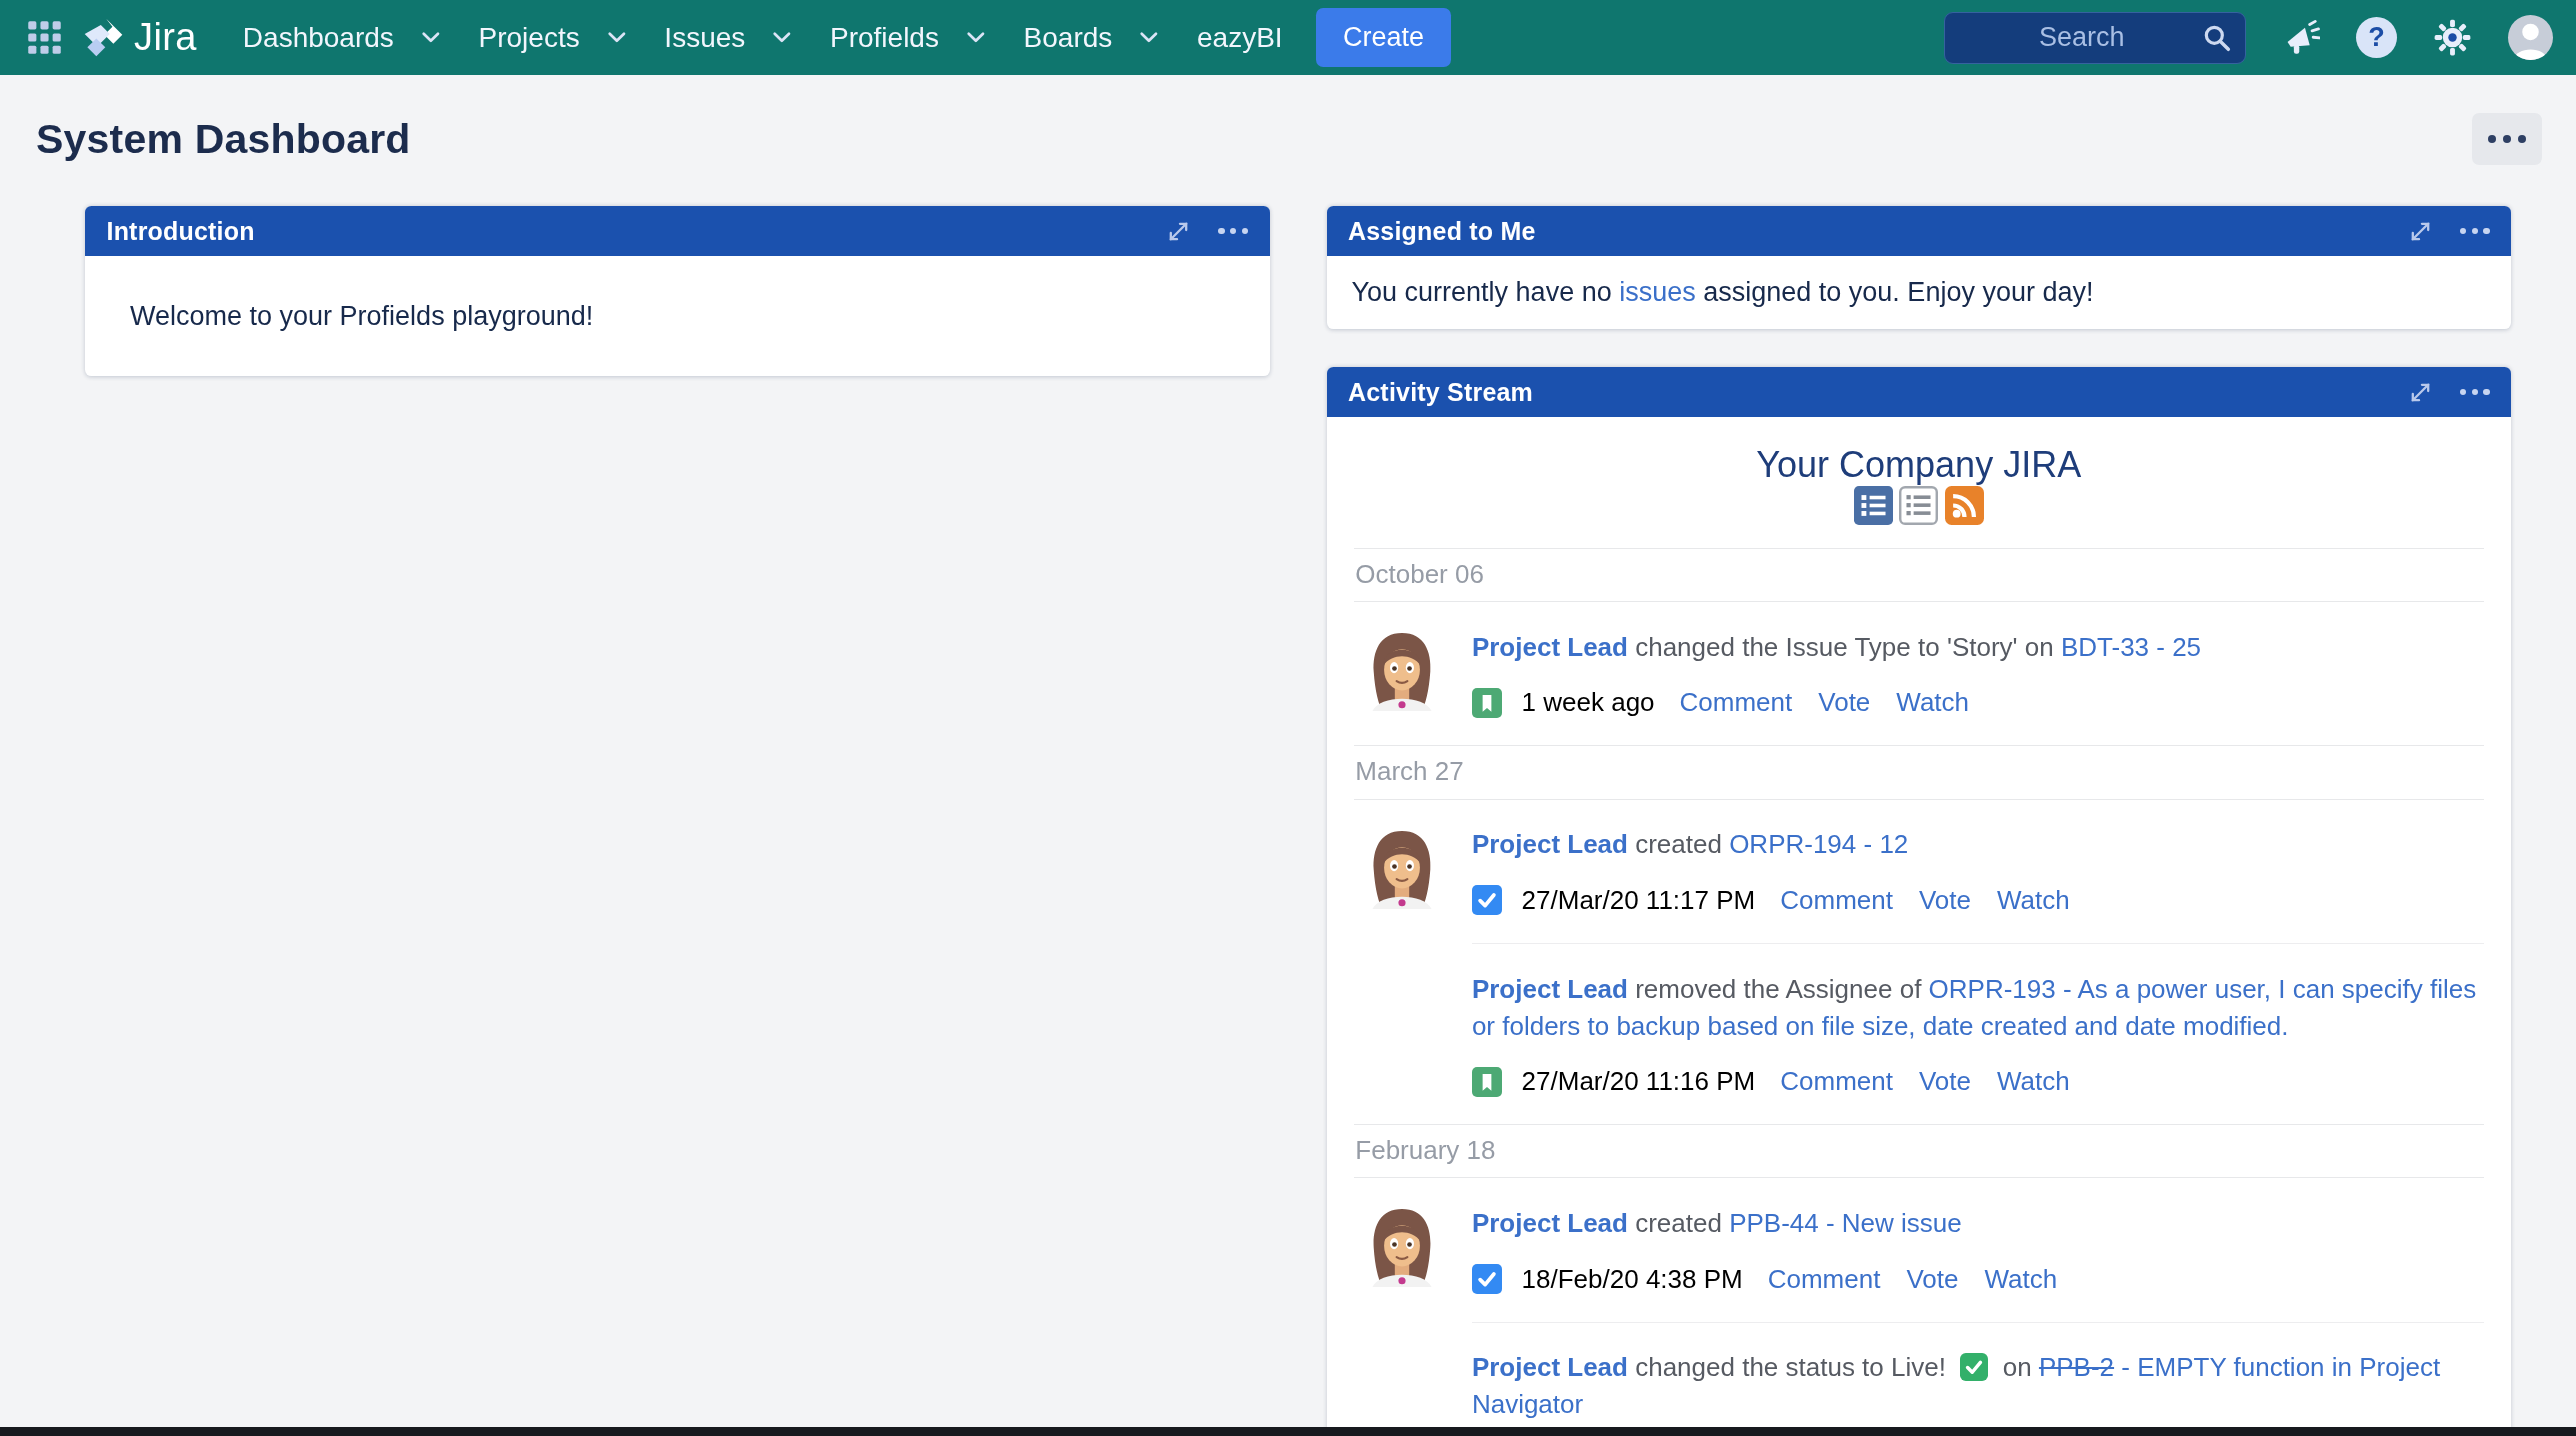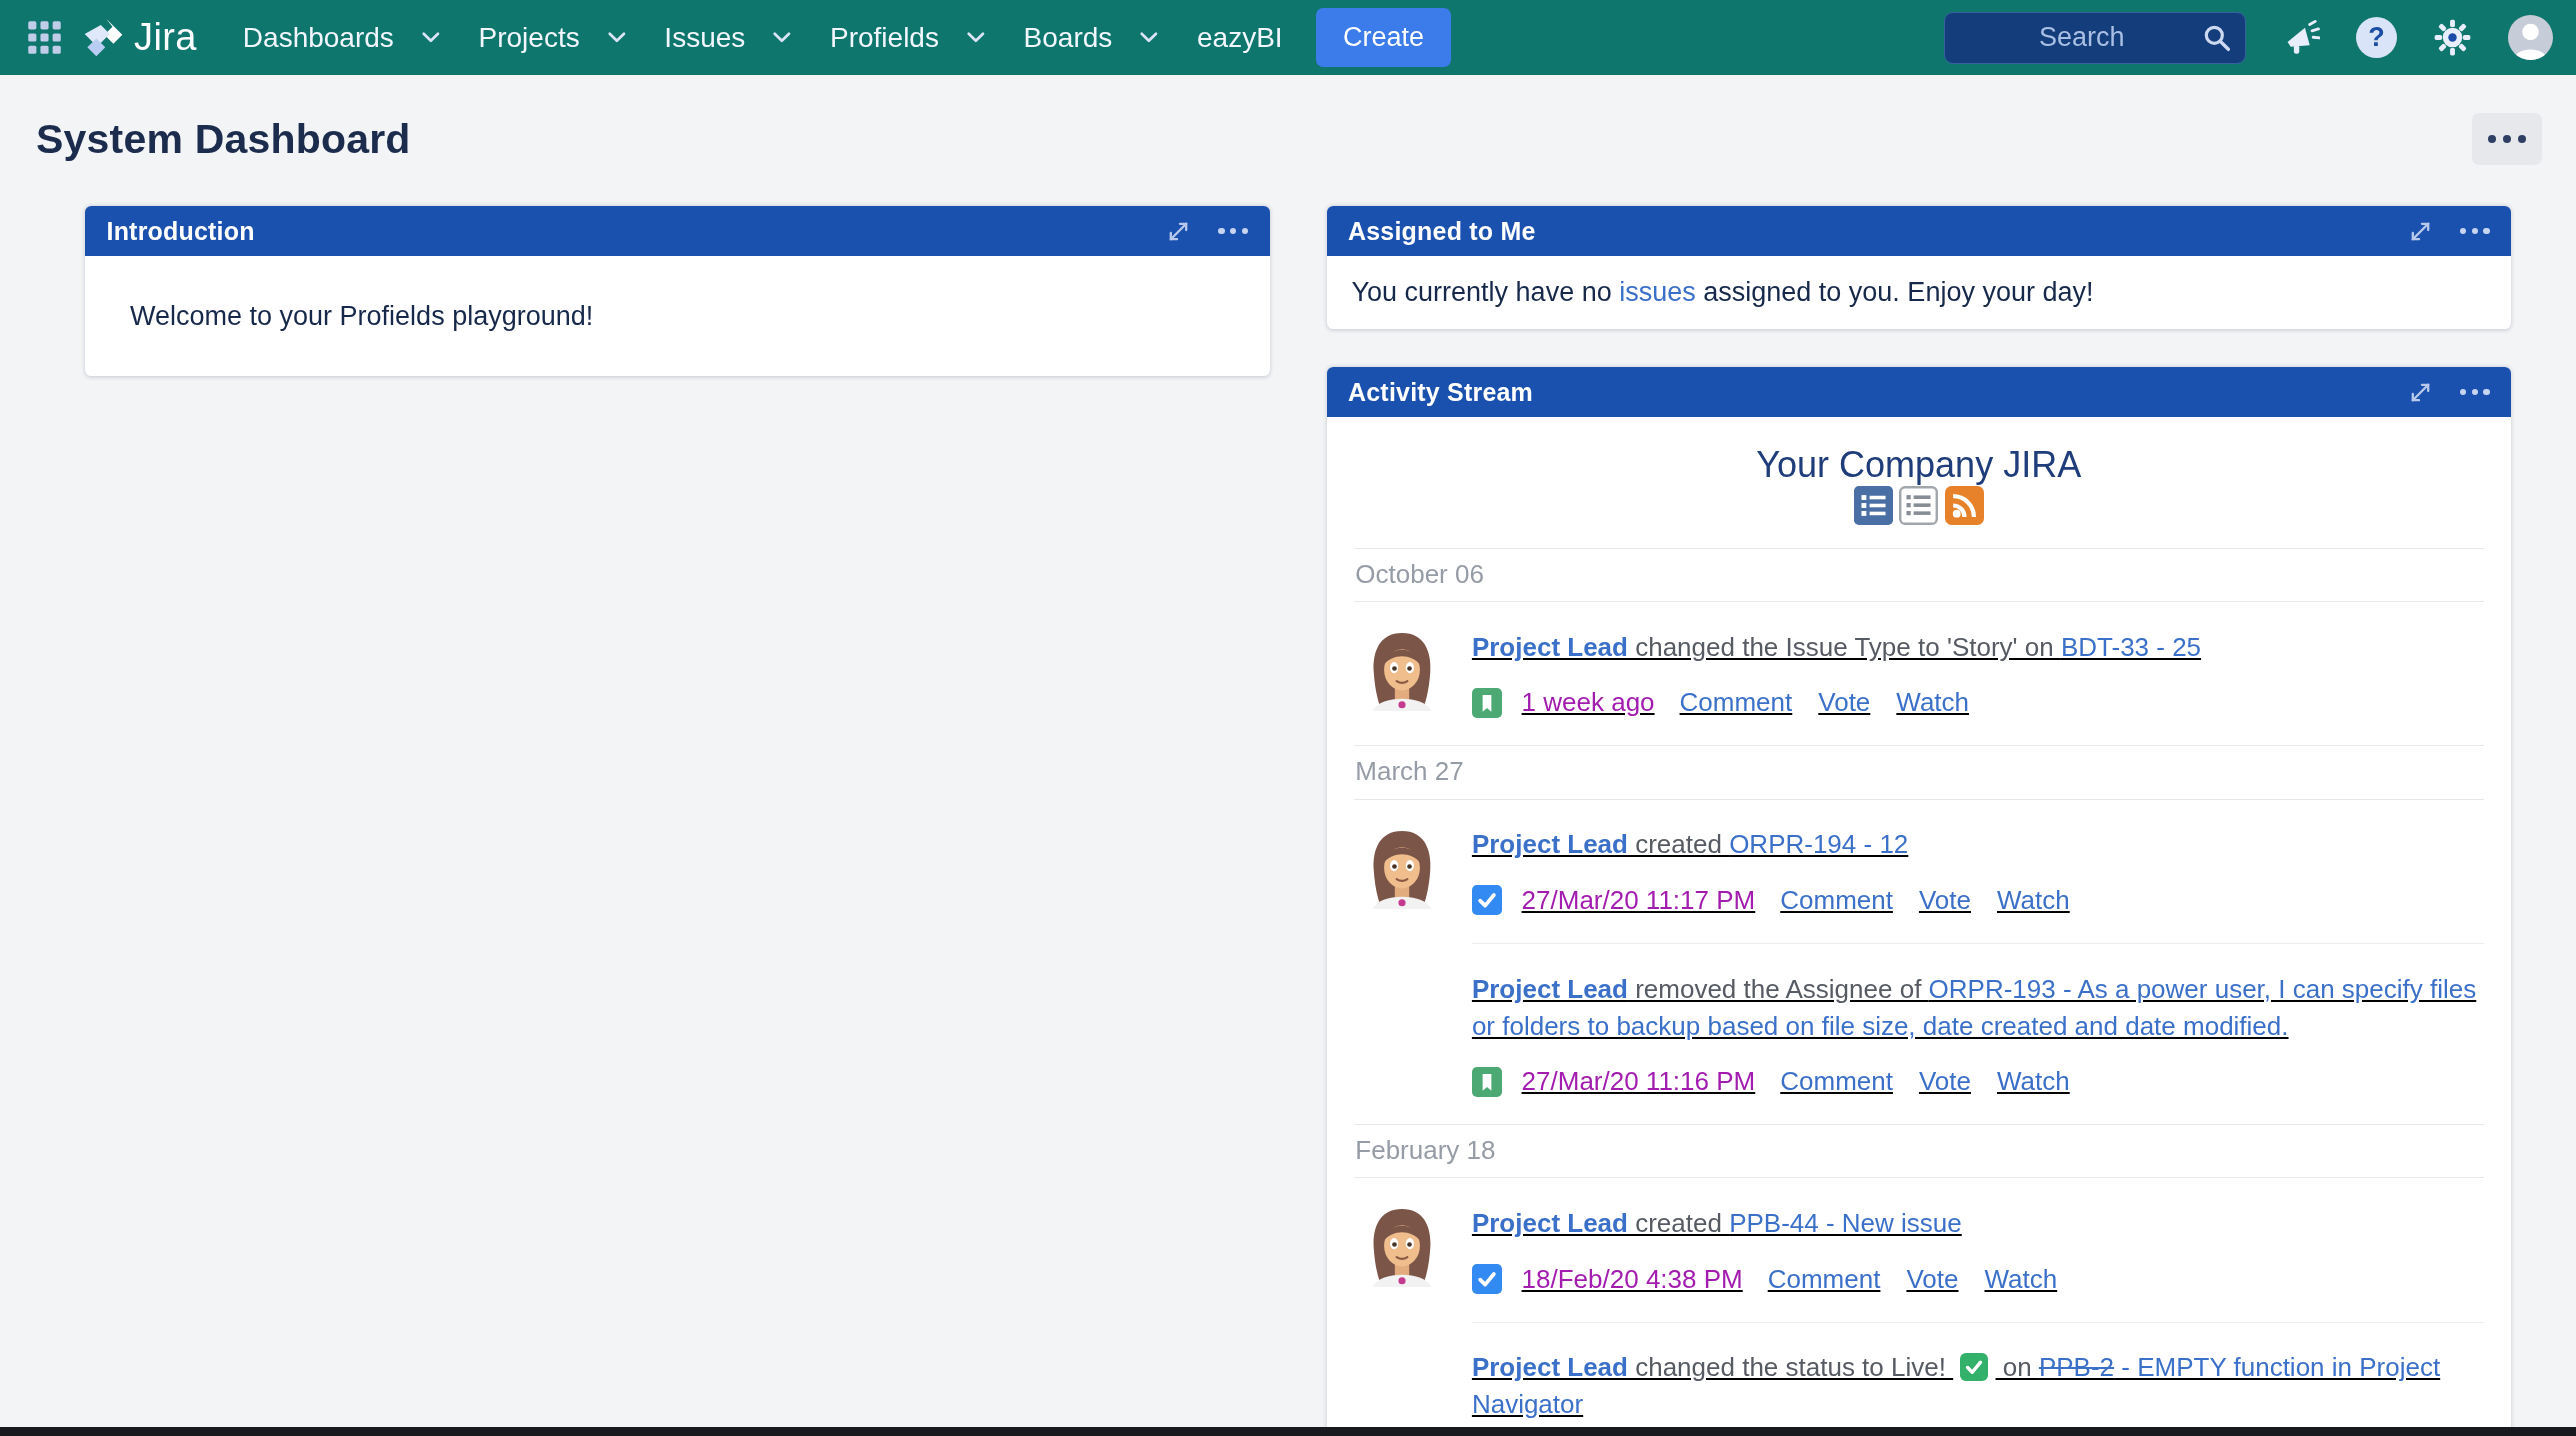--- a/index.html
+++ b/index.html
@@ -54,29 +54,29 @@
   .as-heading-row{display:flex;align-items:center;padding:27px 1.8px 23px 1.8px;flex-direction:column;}
   .as-heading{flex:1;margin:0;font-size:36px;font-weight:500;color:#1e3d7a;}
   .view-icons{display:flex;align-items:center;gap:6.3px;}
   .view-btn{background:none;border:none;padding:0;cursor:pointer;display:flex;}
 
   .hr{border-top:1.8px solid #e7e8ea;}
   .date-label{font-size:26px;color:#969ca6;padding:9.8px 1.8px 11.6px 1.8px;}
   .entry{display:flex;padding:23px 1.8px 27px 5.4px;}
   .avatar-box{width:86px;height:86px;border-radius:7.2px;overflow:hidden;flex:none;margin-right:27px;cursor:pointer;background:#fff;}
   .avatar-spacer{width:86px;flex:none;margin-right:27px;}
-  .e-content{flex:1;padding-top:3.6px;min-width:0;text-decoration:underline;}
+  .e-content{flex:1;padding-top:3.6px;min-width:0;}
   .line1{font-size:26px;line-height:37px;color:#565a62;}
   .user-link{color:#3b70c9;font-weight:700;text-decoration:none;cursor:pointer;}
   .issue-link{color:#3b70c9;text-decoration:none;cursor:pointer;}
   .strike{text-decoration:line-through;}
   .live-check{display:inline-block;width:28px;height:28px;vertical-align:-4.5px;margin:0 7.2px;}
   .line2{margin-top:21.5px;display:flex;align-items:center;}
   .ticon{width:30px;height:30px;flex:none;margin-right:19.7px;display:flex;}
-  .time{font-size:26px;color:#a21caf;margin-right:25px;}
+  .time{font-size:26px;color:#000000;margin-right:25px;}
   .action-link{font-size:26px;color:#3b70c9;text-decoration:none;margin-right:26px;cursor:pointer;}
   .entry-div{border-top:1.8px solid #ededef;margin-left:118px;}
   .bottom-bar{position:absolute;left:0;bottom:0;width:100%;height:9px;background:#17191e;}
 </style>
 </head>
 <body>
 
 <div class="page">
 
   <header class="navbar">

